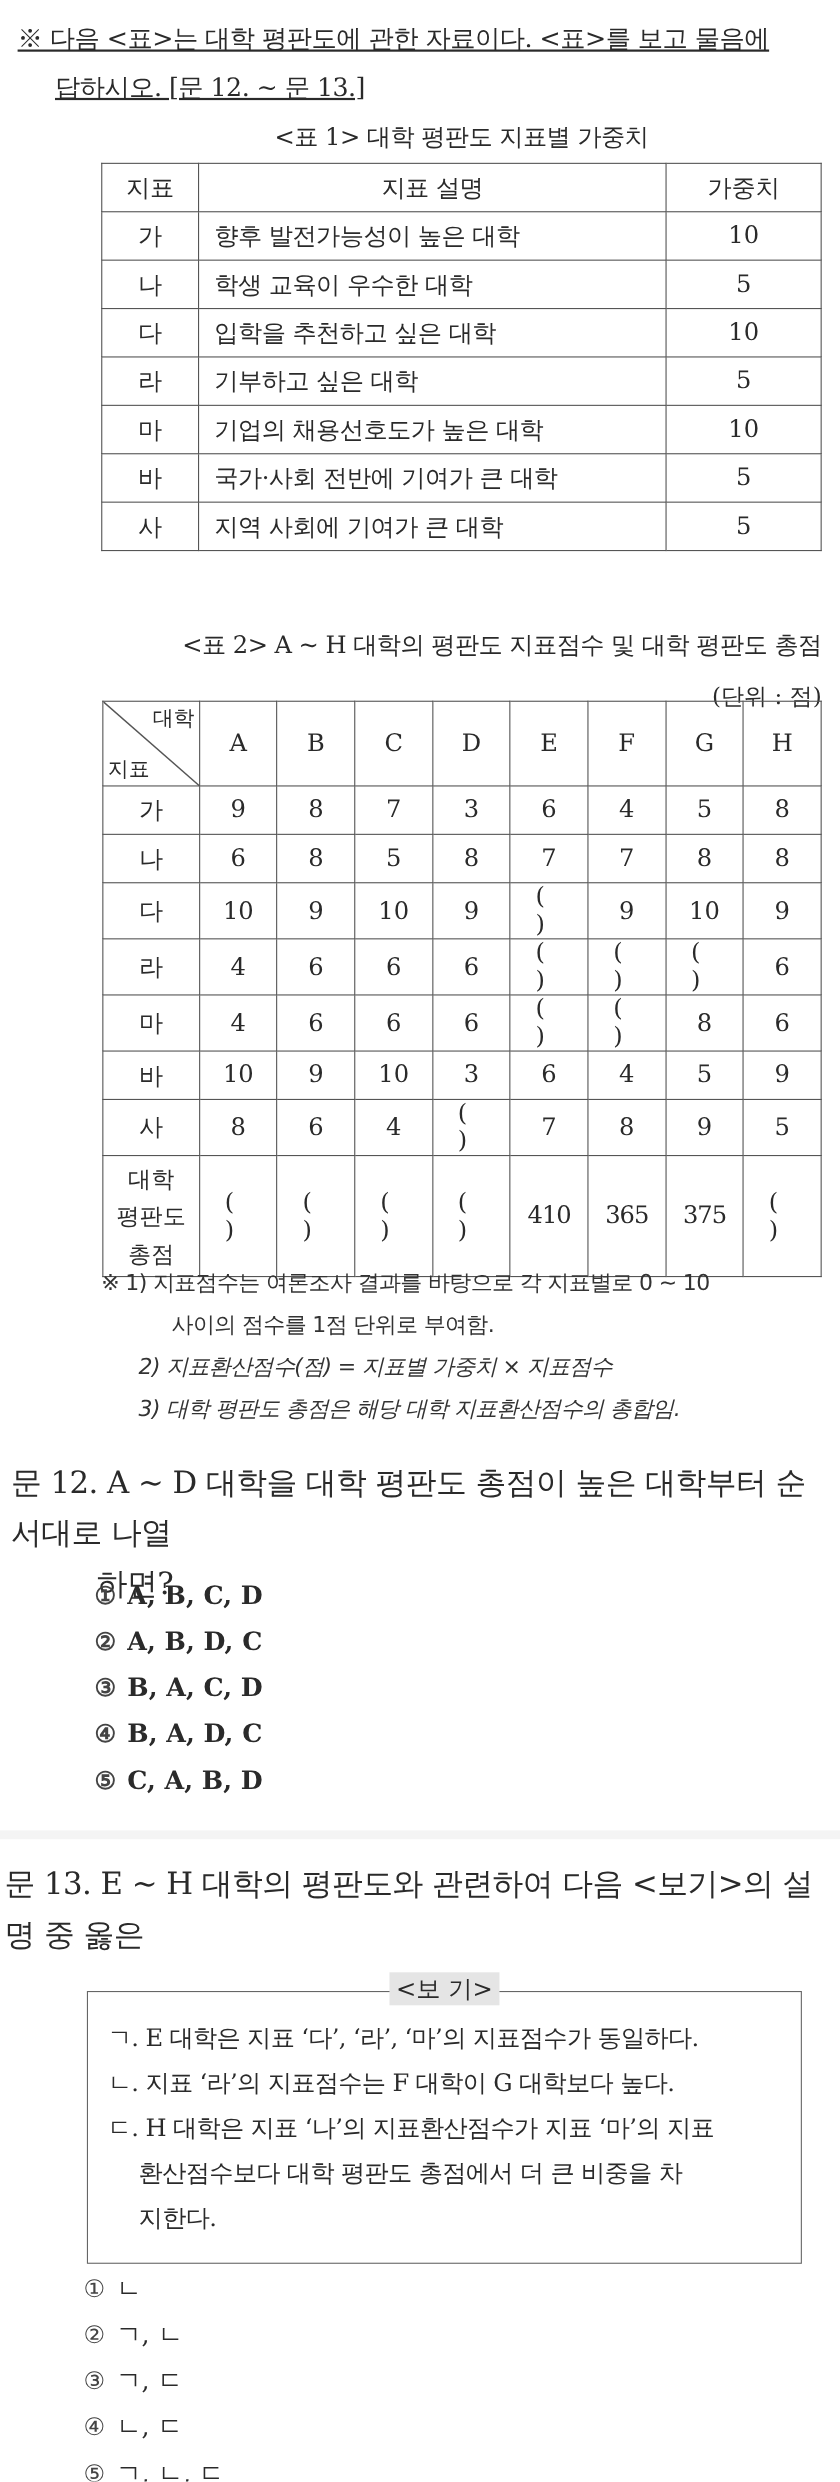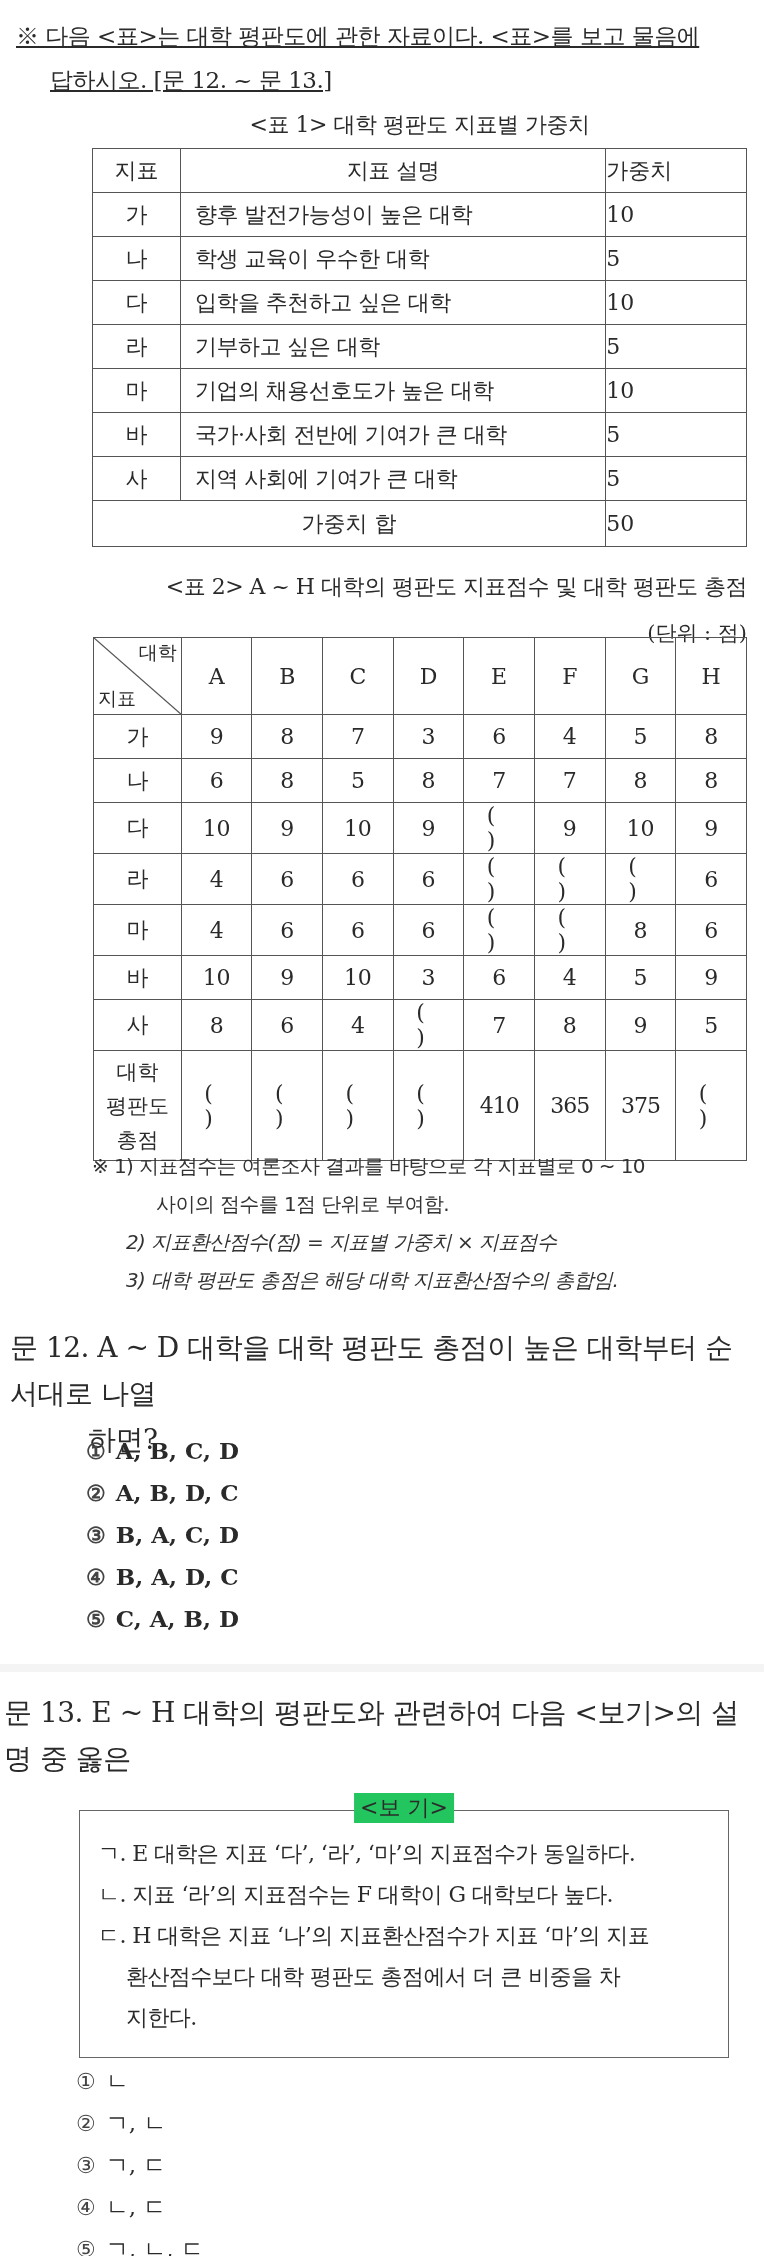--- a/index.html
+++ b/index.html
@@ -17,21 +17,21 @@
   .caption { font-size: 22px; letter-spacing: -0.5px; text-align: center; }
 
   table { border-collapse: collapse; }
   td, th { border: 1.5px solid #555; font-weight: normal; }
 
   
   #t1 { left: 92px; top: 148px; width: 655px; font-size: 22px; }
   #t1 td { height: 44px; }
   #t1 .c1 { width: 88px; text-align: center; }
   #t1 .c2 { width: 426px; padding-left: 14px; letter-spacing: -0.5px; }
-  #t1 .c3 { width: 141px; }
+  #t1 .c3 { width: 141px; text-align: center; }
   #t1 .hd .c2 { text-align: center; padding-left: 0; }
   #t1 .sum td { height: 46px; }
 
   
   #t2 { left: 93px; top: 637px; width: 654px; font-size: 22px; }
   #t2 td { height: 44px; text-align: center; }
   #t2 .diag { width: 88px; height: 77px; position: relative; padding: 0; }
   #t2 .diag svg { position: absolute; left: 0; top: 0; }
   #t2 .diag .tr { position: absolute; right: 4px; top: 2px; font-size: 19px; }
   #t2 .diag .bl { position: absolute; left: 4px; bottom: 2px; font-size: 19px; }
@@ -47,21 +47,21 @@
 
   .q { font-size: 28px; line-height: 46px; letter-spacing: -0.5px; }
   .q .cont { padding-left: 78px; }
   .opts { font-size: 23px; }
   .opt { height: 42px; line-height: 42px; }
   .circ { font-size: 22px; margin-right: 10px; color: #444; }
 
   .seam { left: 0; top: 1664px; width: 764px; height: 8px; background: #f4f4f4; }
 
   .boxwrap { left: 79px; top: 1810px; width: 650px; height: 248px; border: 1.5px solid #666; }
-  .boxtitle { position: absolute; left: 50%; top: -18px; transform: translateX(-50%); background: #22c55e; padding: 0 6px; font-size: 22px; letter-spacing: 0px; }
+  .boxtitle { position: absolute; left: 50%; top: -18px; transform: translateX(-50%); background: #e5e5e5; padding: 0 6px; font-size: 22px; letter-spacing: 0px; }
   .bogi { position: absolute; left: 18px; top: 22px; width: 620px; font-size: 22px; line-height: 41px; letter-spacing: -0.6px; }
   .bogi .ind { padding-left: 28px; }
 </style>
 </head>
 <body>
 
 <div class="abs intro">
   <div>※ 다음 &lt;표&gt;는 대학 평판도에 관한 자료이다. &lt;표&gt;를 보고 물음에</div>
   <div class="l2">답하시오. [문 12. ~ 문 13.]</div>
 </div>
@@ -102,24 +102,20 @@
   <tr>
         <td class="c1">바</td>
         <td class="c2">국가·사회 전반에 기여가 큰 대학</td>
         <td class="c3">5</td>
       </tr>
   <tr>
         <td class="c1">사</td>
         <td class="c2">지역 사회에 기여가 큰 대학</td>
         <td class="c3">5</td>
       </tr>
-  <tr class="sum">
-    <td colspan="2" style="text-align:center;">가중치 합</td>
-    <td class="c3">50</td>
-  </tr>
 </tbody>
   </table>
 
 <div class="abs caption" style="left:92px; top:572px; width:655px; text-align:right;">&lt;표 2&gt; A ~ H 대학의 평판도 지표점수 및 대학 평판도 총점</div>
 <div class="abs" style="left:600px; top:619px; width:147px; text-align:right; font-size:21px;">(단위 : 점)</div>
 <table id="t2" class="abs">
   <tbody>
       <tr>
     <td class="diag">
       <svg width="88" height="77">

